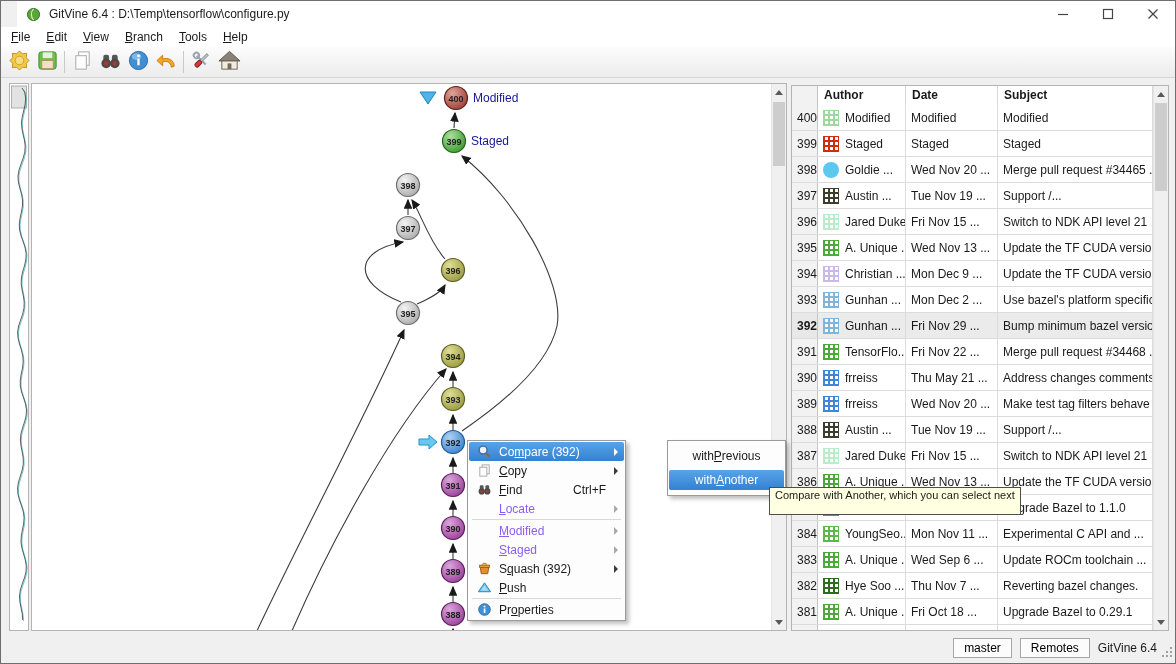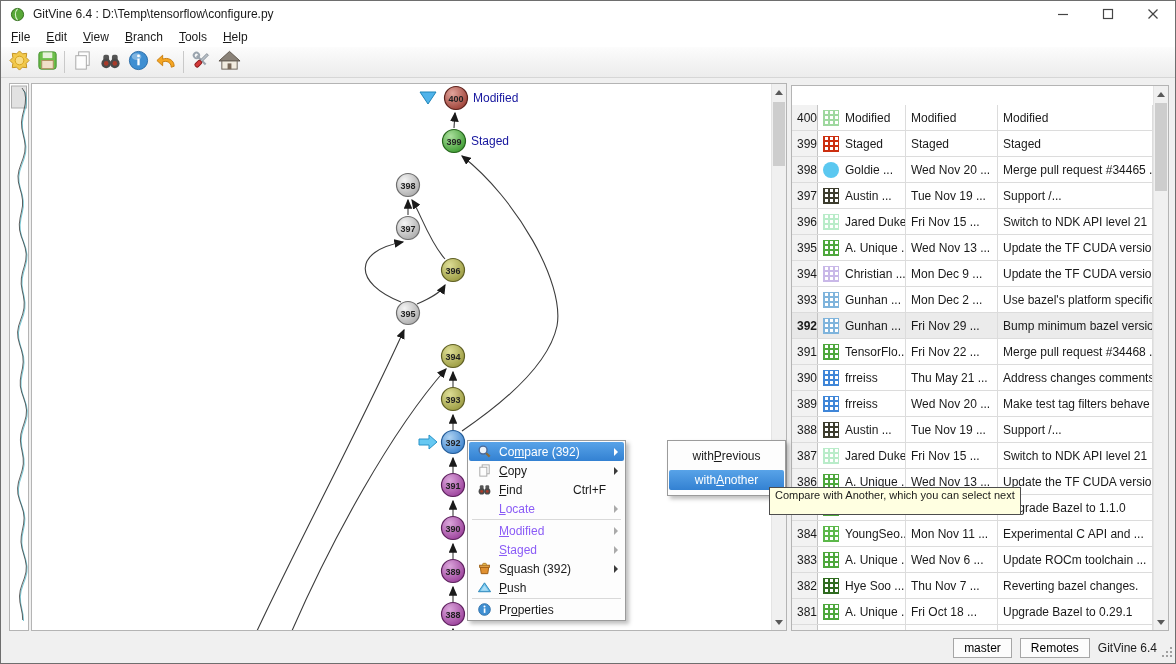--- a/index.html
+++ b/index.html
@@ -1,20 +1,20 @@
 <!DOCTYPE html>
 <html><head>
 <meta charset="utf-8">
 <style>
   html,body{margin:0;padding:0;background:#9a9a9a;}
   .window{position:relative;width:1176px;height:664px;background:#f0f0f0;border:1px solid #6e6e6e;
     box-sizing:border-box;overflow:hidden;font-family:"Liberation Sans",sans-serif;color:#1a1a1a;}
 
   
-  .titlebar{position:absolute;left:0;top:0;right:0;height:26px;background:#fff;display:flex;align-items:center;}
+  .titlebar{position:absolute;left:16px;top:0;right:0;height:26px;background:#fff;display:flex;align-items:center;}
   .app-icon{margin-left:9px;width:15px;height:15px;flex:none;}
   .title-text{margin-left:8px;font-size:12px;white-space:nowrap;}
   .win-controls{margin-left:auto;display:flex;height:100%;}
   .win-btn{width:45px;height:100%;display:flex;align-items:center;justify-content:center;}
 
   
   .menubar{position:absolute;left:0;top:26px;right:0;height:20px;background:#fff;display:flex;align-items:center;font-size:12px;}
   .menu-item{padding:2px 8px;white-space:nowrap;}
   .menubar .menu-item:first-child{margin-left:2px;}
 
@@ -307,20 +307,26 @@
           <span class="tri-up"></span>
         </div>
       <div class="sb-thumb" style="top:18px;height:64px;"></div>
       <div class="sb-btn sb-down">
           <span class="tri-down"></span>
         </div>
     </div>
   </div>
 
   <div class="table-panel">
+    <div class="tbl-header" id="tbl-header">
+        <div class="th c-num"></div>
+        <div class="th c-author">Author</div>
+        <div class="th c-date">Date</div>
+        <div class="th c-subject">Subject</div>
+      </div>
     <div class="tbl-rows" id="tbl-rows">
         <div class="trow">
           <div class="td c-num">400</div>
           <div class="td c-author">
             <span class="identicon" style="background-image: repeating-linear-gradient(0deg, rgb(159, 216, 159) 0px, rgb(159, 216, 159) 2px, transparent 2px, transparent 5px), repeating-linear-gradient(90deg, rgb(159, 216, 159) 0px, rgb(159, 216, 159) 2px, rgb(255, 255, 255) 2px, rgb(255, 255, 255) 5px);"></span>
             <span>Modified</span>
           </div>
           <div class="td c-date">Modified</div>
           <div class="td c-subject">Modified</div>
         </div>
@@ -467,21 +473,21 @@
           </div>
           <div class="td c-date">Mon Nov 11 ...</div>
           <div class="td c-subject">Experimental C API and ...</div>
         </div>
         <div class="trow">
           <div class="td c-num">383</div>
           <div class="td c-author">
             <span class="identicon" style="background-image: repeating-linear-gradient(0deg, rgb(78, 168, 60) 0px, rgb(78, 168, 60) 2px, transparent 2px, transparent 5px), repeating-linear-gradient(90deg, rgb(78, 168, 60) 0px, rgb(78, 168, 60) 2px, rgb(255, 255, 255) 2px, rgb(255, 255, 255) 5px);"></span>
             <span>A. Unique ...</span>
           </div>
-          <div class="td c-date">Wed Nov 6 ...</div>
+          <div class="td c-date">Wed Sep 6 ...</div>
           <div class="td c-subject">Update ROCm toolchain ...</div>
         </div>
         <div class="trow">
           <div class="td c-num">382</div>
           <div class="td c-author">
             <span class="identicon" style="background-image: repeating-linear-gradient(0deg, rgb(47, 107, 31) 0px, rgb(47, 107, 31) 2px, transparent 2px, transparent 5px), repeating-linear-gradient(90deg, rgb(47, 107, 31) 0px, rgb(47, 107, 31) 2px, rgb(255, 255, 255) 2px, rgb(255, 255, 255) 5px);"></span>
             <span>Hye Soo ...</span>
           </div>
           <div class="td c-date">Thu Nov 7 ...</div>
           <div class="td c-subject">Reverting bazel changes.</div>

